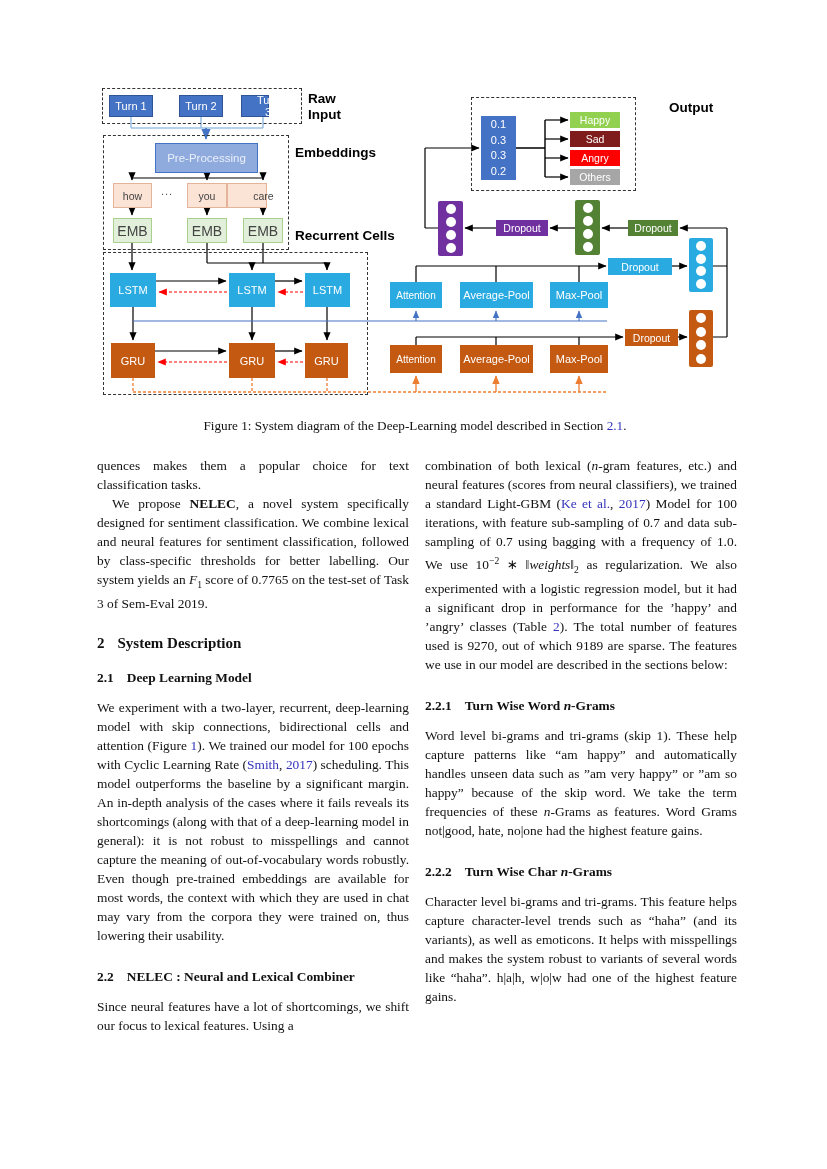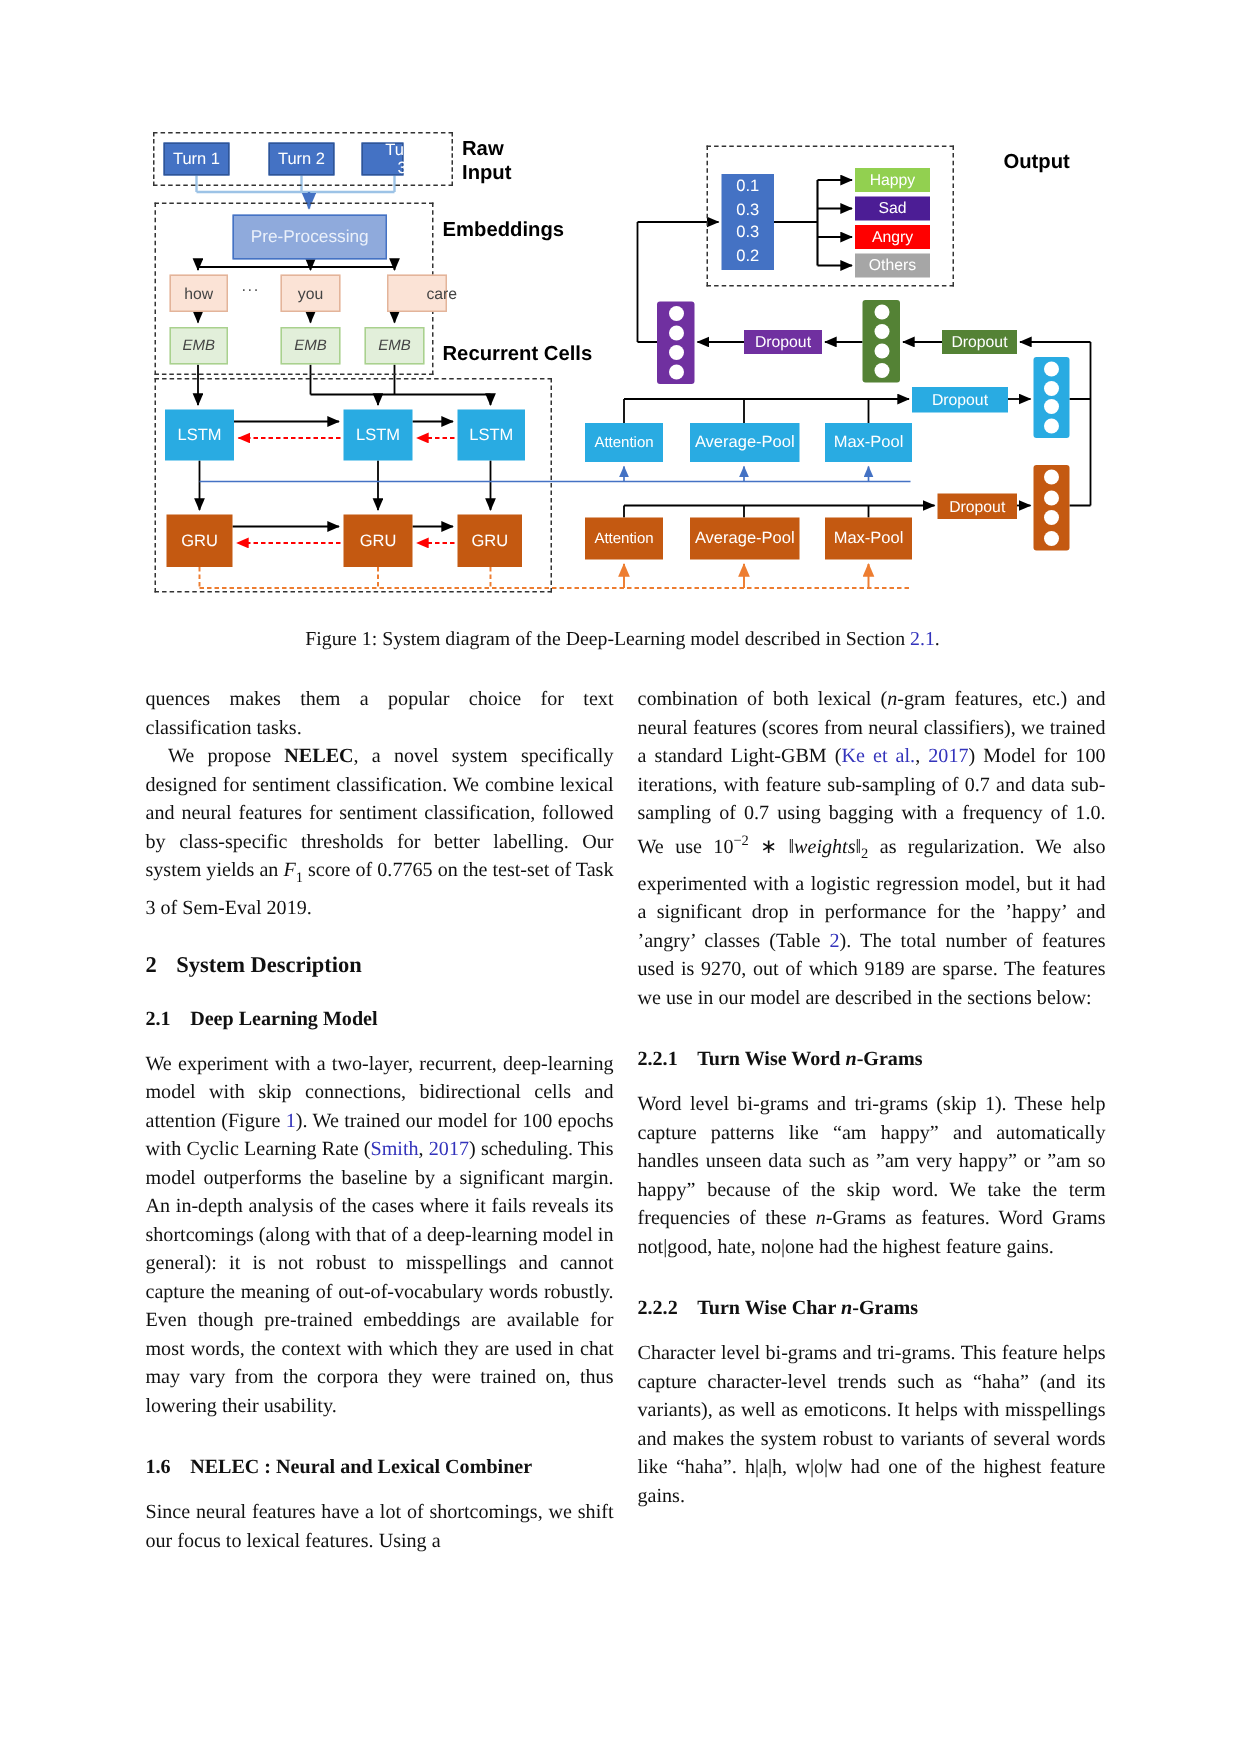--- a/index.html
+++ b/index.html
@@ -5,30 +5,30 @@
   html,body{margin:0;padding:0;background:#ffffff;}
   body{width:827px;height:1169px;position:relative;font-family:"Liberation Serif",serif;color:#111;}
   .fig{position:absolute;left:90px;top:85px;width:660px;height:322px;font-family:"Liberation Sans",sans-serif;}
   .fig svg{position:absolute;left:0;top:0;z-index:0;}
   .dashed{position:absolute;border:1px dashed #333;z-index:1;box-sizing:border-box;}
   .fbox{position:absolute;box-sizing:border-box;display:flex;align-items:center;justify-content:center;
         color:#fff;z-index:2;text-align:center;}
   .turn{background:#4472C4;border:1px solid #2F5597;font-size:11px;}
   .preproc{background:#8FAADC;border:1px solid #4472C4;color:#EAF0FA;font-size:11.5px;}
   .word{background:#FBE3D6;border:1px solid #E3B49A;color:#444;font-size:10.5px;}
-  .emb{background:#E2EFDA;border:1px solid #A9D18E;color:#444;font-size:10px;font-style:italic;}
+  .emb{background:#E2EFDA;border:1px solid #A9D18E;color:#444;font-size:14px;}
   .lstm,.pool-c,.drop-c{background:#29ABE2;font-size:11px;}
   .gru,.pool-b,.drop-b{background:#C45911;font-size:11px;}
   .drop-p{background:#7030A0;}
   .drop-g{background:#548235;}
   .drop-c,.drop-b,.drop-p,.drop-g{font-size:10.5px;}
   .score{background:#4472C4;flex-direction:column;font-size:11px;line-height:15.5px;}
   .cls{font-size:10.5px;}
   .cls-happy{background:#92D050;}
-  .cls-sad{background:#4c1d95;}
+  .cls-sad{background:#7f1d1d;}
   .cls-angry{background:#FF0000;}
   .cls-others{background:#A6A6A6;}
   .dots{position:absolute;display:flex;flex-direction:column;align-items:center;justify-content:space-evenly;z-index:2;border-radius:2px;}
   .dots i{width:10px;height:10px;border-radius:50%;background:#fff;}
   .dots-purple{background:#7030A0;}
   .dots-green{background:#548235;}
   .dots-cyan{background:#29ABE2;}
   .dots-brown{background:#C45911;}
   .figlabel{position:absolute;font-weight:bold;color:#000;font-size:13.5px;z-index:2;white-space:pre-line;line-height:16px;}
   .fdots{position:absolute;color:#555;font-size:11px;z-index:2;letter-spacing:1px;}
@@ -147,21 +147,21 @@
 
   <div class="fbox turn" style="left:19px;top:10px;width:44px;height:22px;">Turn 1</div>
   <div class="fbox turn" style="left:89px;top:10px;width:44px;height:22px;">Turn 2</div>
   <div class="fbox turn" style="left:151px;top:10px;width:23px;height:22px;padding-left:26px;">Turn 3</div>
 
   <div class="fbox preproc" style="left:65px;top:58px;width:103px;height:30px;">Pre-Processing</div>
 
   <div class="fbox word" style="left:23px;top:98px;width:39px;height:25px;">how</div>
   <div class="fdots" style="left:71px;top:100px;">...</div>
   <div class="fbox word" style="left:97px;top:98px;width:40px;height:25px;">you</div>
-  <div class="fbox word" style="left:168px;top:98px;width:40px;height:25px;padding-left:33px;">care</div>
+  <div class="fbox word" style="left:137px;top:98px;width:40px;height:25px;padding-left:33px;">care</div>
 
   <div class="fbox emb" style="left:23px;top:133px;width:39px;height:25px;">EMB</div>
   <div class="fbox emb" style="left:97px;top:133px;width:40px;height:25px;">EMB</div>
   <div class="fbox emb" style="left:153px;top:133px;width:40px;height:25px;">EMB</div>
 
   <div class="fbox lstm" style="left:20px;top:188px;width:46px;height:34px;">LSTM</div>
   <div class="fbox lstm" style="left:139px;top:188px;width:46px;height:34px;">LSTM</div>
   <div class="fbox lstm" style="left:215px;top:188px;width:45px;height:34px;">LSTM</div>
 
   <div class="fbox gru" style="left:21px;top:258px;width:44px;height:35px;">GRU</div>
@@ -225,21 +225,21 @@
   <p>quences makes them a popular choice for text classification tasks.</p>
   <p class="ind"><span>We propose </span><span class="run-b">NELEC</span><span>, a novel system specifically designed for sentiment classification. We combine lexical and neural features for sentiment classification, followed by class-specific thresholds for better labelling. Our system yields an </span><span class="run-i">F</span><span class="run-sub">1</span><span> score of 0.7765 on the test-set of Task 3 of Sem-Eval 2019.</span></p>
   <div class="h-sec">
     <span class="h-num">2</span><span>System Description</span>
   </div>
   <div class="h-sub" style="margin-top:0;">
     <span class="h-num">2.1</span><span>Deep Learning Model</span>
   </div>
   <p><span>We experiment with a two-layer, recurrent, deep-learning model with skip connections, bidirectional cells and attention (Figure </span><span class="run-link">1</span><span>).  We trained our model for 100 epochs with Cyclic Learning Rate (</span><span class="run-link">Smith</span><span>, </span><span class="run-link">2017</span><span>) scheduling.  This model outperforms the baseline by a significant margin. An in-depth analysis of the cases where it fails reveals its shortcomings (along with that of a deep-learning model in general): it is not robust to misspellings and cannot capture the meaning of out-of-vocabulary words robustly.  Even though pre-trained embeddings are available for most words, the context with which they are used in chat may vary from the corpora they were trained on, thus lowering their usability.</span></p>
   <div class="h-sub">
-    <span class="h-num">1.6</span><span>NELEC : Neural and Lexical Combiner</span>
+    <span class="h-num">2.2</span><span>NELEC : Neural and Lexical Combiner</span>
   </div>
   <p>Since neural features have a lot of shortcomings, we shift our focus to lexical features.  Using a</p>
 </div>
 
 <div class="col col-right">
   <p><span>combination of both lexical (</span><span class="run-i">n</span><span>-gram features, etc.) and neural features (scores from neural classifiers), we trained a standard Light-GBM (</span><span class="run-link">Ke et al.</span><span>, </span><span class="run-link">2017</span><span>) Model for 100 iterations, with feature sub-sampling of 0.7 and data sub-sampling of 0.7 using bagging with a frequency of 1.0.  We use </span><span>10</span><span class="run-sup">−2</span><span> ∗ ‖</span><span class="run-i">weights</span><span>‖</span><span class="run-sub">2</span><span> as regularization. We also experimented with a logistic regression model, but it had a significant drop in performance for the ’happy’ and ’angry’ classes (Table </span><span class="run-link">2</span><span>).  The total number of features used is 9270, out of which 9189 are sparse. The features we use in our model are described in the sections below:</span></p>
   <div class="h-sub">
     <span class="h-num">2.2.1</span><span><span>Turn Wise Word </span><span class="run-i">n</span><span>-Grams</span></span>
   </div>
   <p><span>Word level bi-grams and tri-grams (skip 1). These help capture patterns like “am happy” and automatically handles unseen data such as ”am very happy” or ”am so happy” because of the skip word.  We take the term frequencies of these </span><span class="run-i">n</span><span>-Grams as features.  Word Grams not|good, hate, no|one had the highest feature gains.</span></p>

